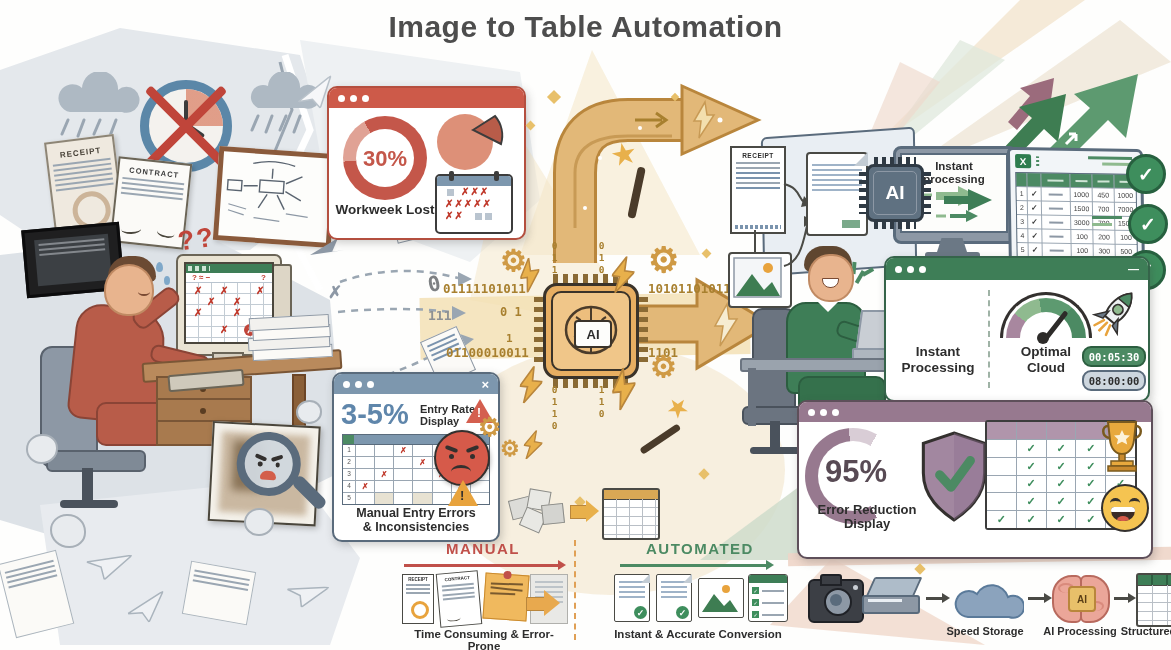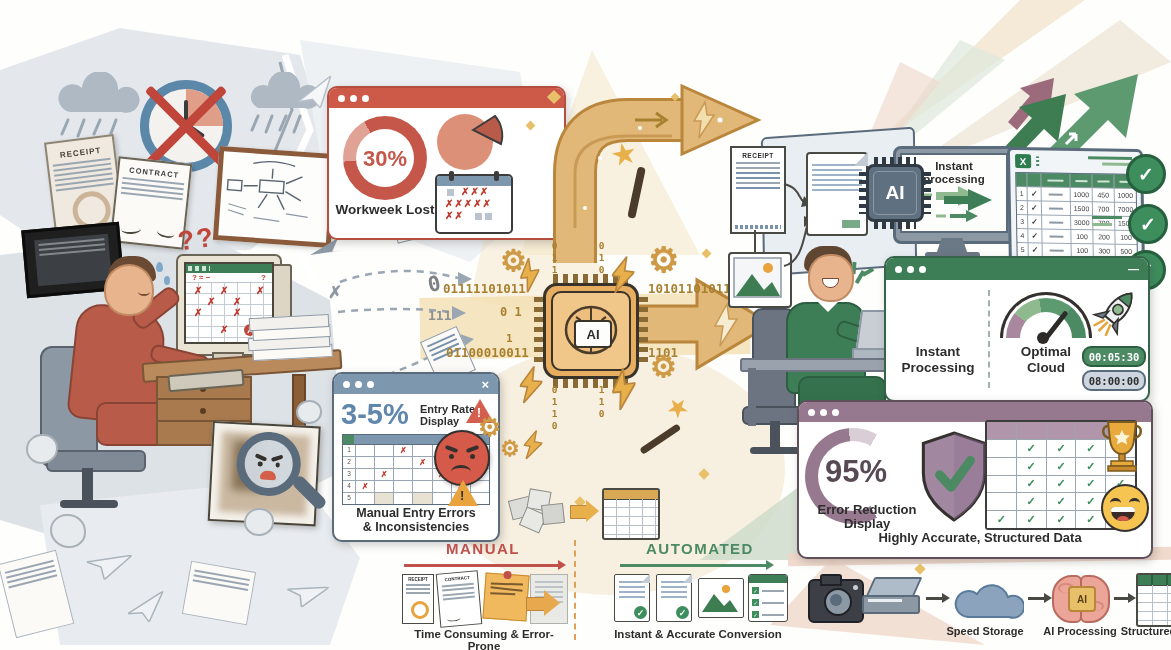--- a/index.html
+++ b/index.html
@@ -55,20 +55,21 @@
     <ellipse cx="610" cy="470" rx="175" ry="125" fill="#f6ecd9" opacity="0.85"></ellipse>
     <polygon points="870,150 1020,0 1085,0" fill="#f5ead8"></polygon>
     <polygon points="900,175 1120,20 1171,62" fill="#ece3d2" opacity="0.7"></polygon>
     <polygon points="860,180 960,40 1005,60" fill="#dfe8dc" opacity="0.75"></polygon>
     <polygon points="840,205 900,62 940,82" fill="#eed9cc" opacity="0.65"></polygon>
     <polygon points="700,560 862,440 905,560" fill="#cfdccb" opacity="0.85"></polygon>
     <polygon points="770,625 832,558 985,645" fill="#f2ddd0" opacity="0.9"></polygon>
     <rect x="788" y="550" width="385" height="13" fill="#eed5c8" opacity="0.9" transform="rotate(-1 980 556)"></rect>
   </svg>
 
+  <div class="abs cap" style="left:0;top:10px;width:1171px;font-size:30px;color:#4d4d4d;letter-spacing:.5px;">Image to Table Automation</div>
 
   <div class="abs" style="left:48px;top:72px;">
     <svg width="110" height="70" viewBox="0 0 110 70">
       <path d="M22 40 A14 14 0 1 1 34 16 A18 18 0 0 1 70 18 A13 13 0 1 1 74 40 Z" fill="#aeb9c3"></path>
       <g stroke="#9aa6b2" stroke-width="3" stroke-linecap="round">
         <line x1="20" y1="48" x2="14" y2="62"></line>
           <line x1="36" y1="48" x2="30" y2="64"></line>
         <line x1="52" y1="48" x2="46" y2="62"></line>
           <line x1="68" y1="48" x2="62" y2="64"></line>
       </g>
@@ -289,21 +290,21 @@
     </div>
   <div class="abs" style="left:428px;top:332px;width:38px;height:46px;background:#fbfaf7;border:1.5px solid #8d98a5;transform:rotate(-24deg);">
       <div class="doclines" style="margin-top:5px;">
         <i style="background:#7a93ad;"></i>
         <i style="background:#7a93ad;"></i>
         <i style="background:#7a93ad;"></i>
         <i style="background:#7a93ad;"></i>
       </div>
     </div>
 
-  <div class="card" style="left:327px;top:86px;width:195px;height:150px;border:2px solid #b44f3f;padding-left:40px;">
+  <div class="card" style="left:327px;top:86px;width:195px;height:150px;border:2px solid #b44f3f;">
     <div class="chead" style="background:#cd5a49;">
       <span class="dot"></span>
         <span class="dot"></span>
         <span class="dot"></span>
     </div>
     <div class="abs" style="left:14px;top:28px;width:84px;height:84px;border-radius:50%;background:conic-gradient(from -30deg,#c4574a 0 295deg,#e0a295 295deg 360deg);">
       <div class="abs" style="left:13px;top:13px;width:58px;height:58px;border-radius:50%;background:#fff;"></div>
       <div class="abs cap" style="left:0;top:30px;width:84px;font-size:22px;color:#c4574a;">30%</div>
     </div>
     <div class="abs cap" style="left:6px;top:114px;width:100px;font-size:13.5px;line-height:1.15;">Workweek Lost</div>
@@ -772,21 +773,20 @@
       <rect x="9" y="48" width="28" height="5" fill="#c98a2e" stroke="#7a5a1e" stroke-width="1.5"></rect>
     </svg>
     <div class="abs" style="left:302px;top:82px;width:44px;height:44px;background:#f5c451;border:2.5px solid #33302e;border-radius:50%;">
       <div class="abs" style="left:7px;top:12px;width:11px;height:7px;border-top:3px solid #33302e;border-radius:50% 50% 0 0;"></div>
       <div class="abs" style="right:7px;top:12px;width:11px;height:7px;border-top:3px solid #33302e;border-radius:50% 50% 0 0;"></div>
       <div class="abs" style="left:8px;top:21px;width:24px;height:14px;background:#3b2b26;border-radius:4px 4px 12px 12px;overflow:hidden;">
         <div style="height:4.5px;background:#fff;"></div>
         <div class="abs" style="left:6px;bottom:-3px;width:12px;height:8px;background:#d65a4a;border-radius:50%;"></div>
       </div>
     </div>
-    <div class="abs cap" style="left:56px;top:128px;width:250px;font-size:13px;">Highly Accurate, Structured Data</div>
   </div>
 
   <div class="abs" style="left:398px;top:540px;width:378px;height:104px;">
     <div class="abs cap" style="left:20px;top:0;width:130px;font-size:15px;color:#c0504a;letter-spacing:1.5px;">MANUAL</div>
     <div class="abs" style="left:6px;top:24px;width:158px;height:2.5px;background:#c0504a;"></div>
     <div class="arrow-head" style="left:160px;top:20px;border-left-color:#c0504a;"></div>
 
     <div class="abs" style="left:4px;top:34px;width:30px;height:48px;background:#fff;border:1.5px solid #4a4a45;">
       <div class="cap" style="font-size:4.5px;margin-top:2px;">RECEIPT</div>
       <div class="doclines" style="margin-top:1px;">

